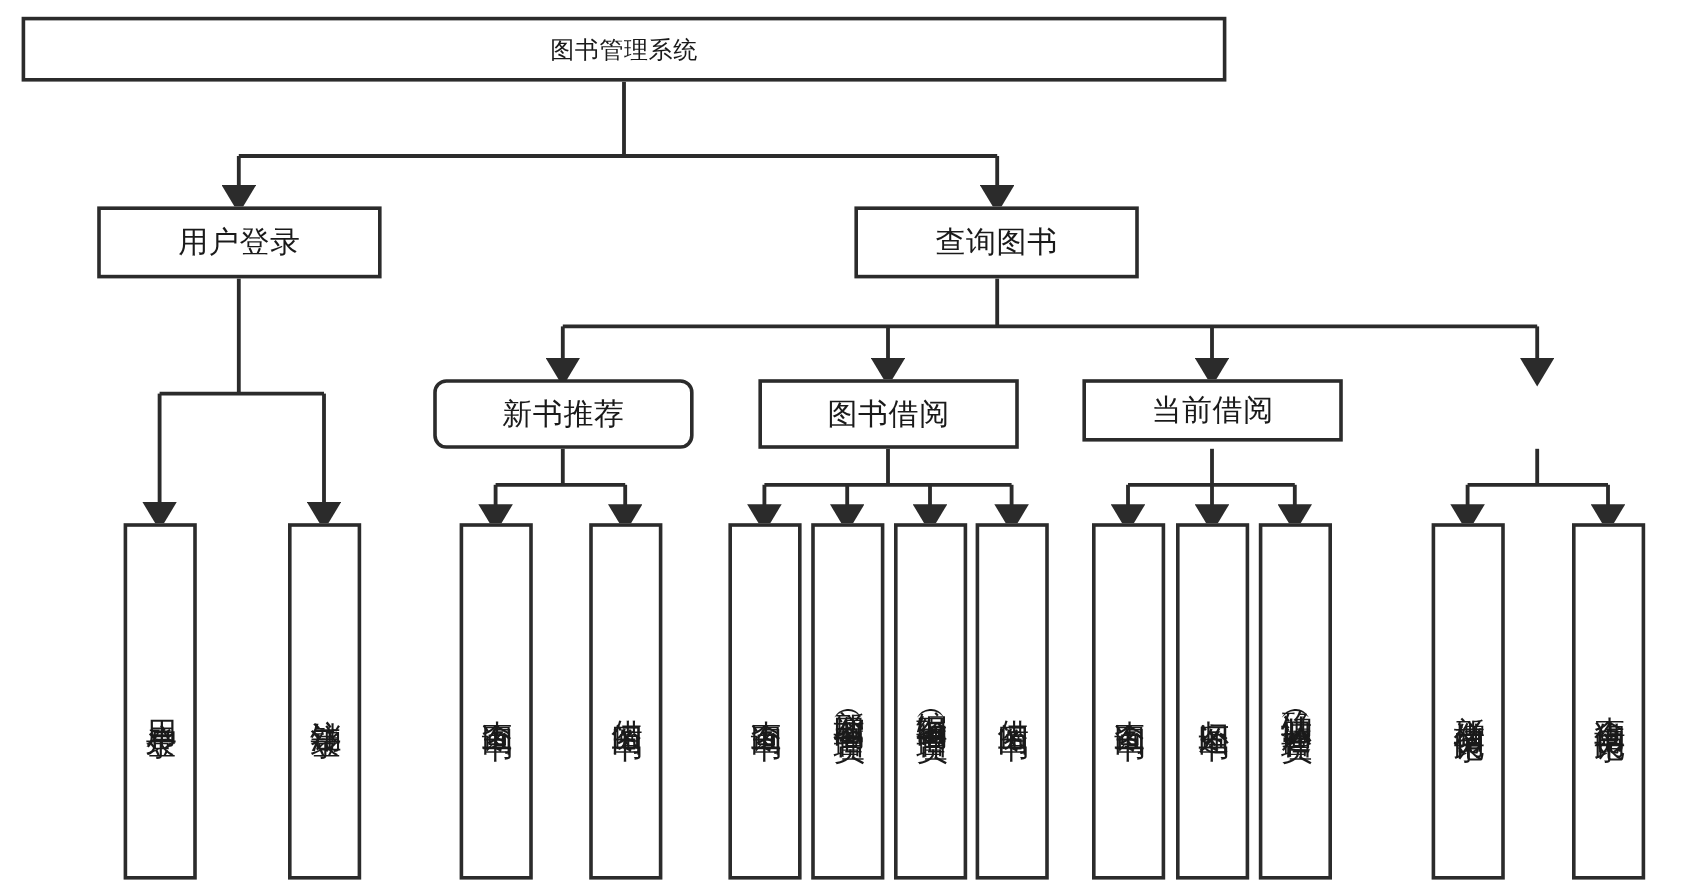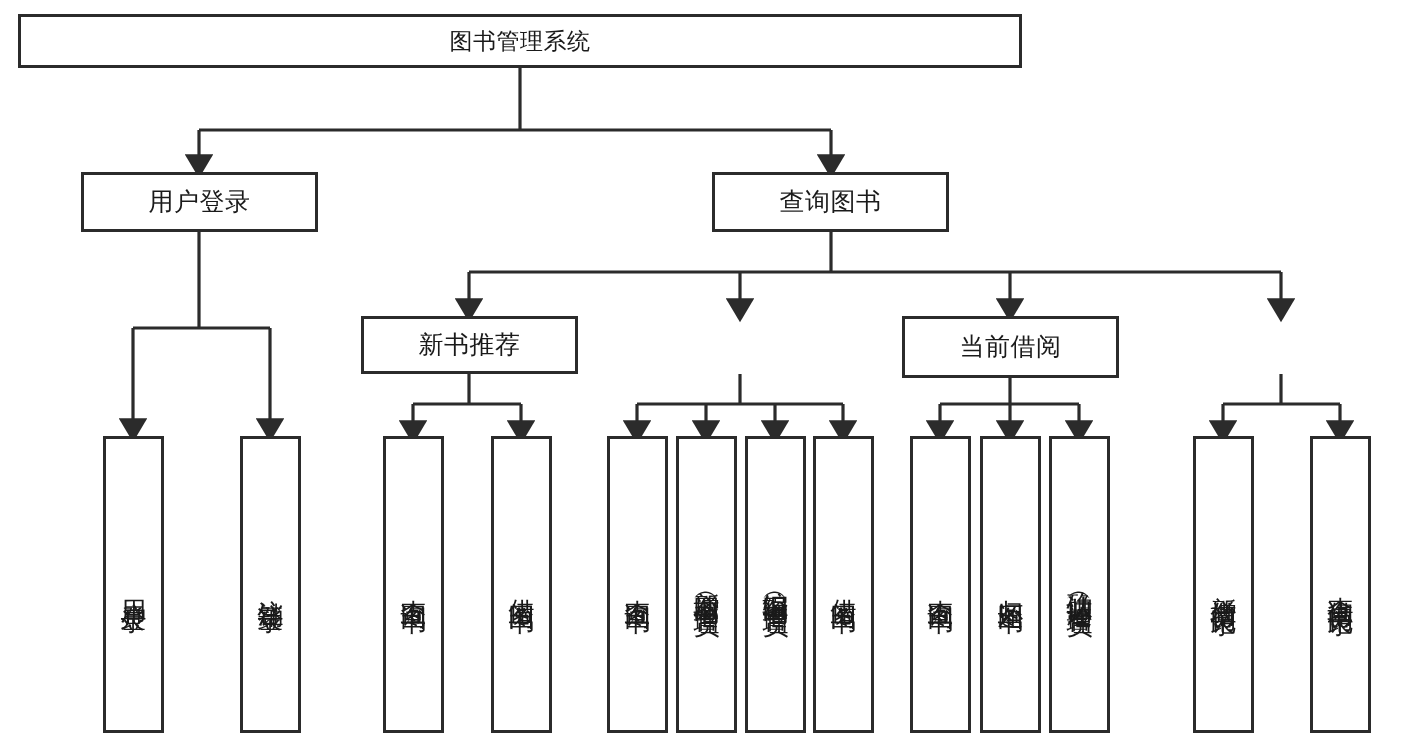--- a/index.html
+++ b/index.html
@@ -44,21 +44,21 @@
     letter-spacing: 0.5px;
     line-height: 1.05;
     color: #1a1a1a;
   }
   
   .node-horizontal .node-label {
     font-size: 25px;
     white-space: nowrap;
   }
   .node-root .node-label {
-    font-size: 23px;
+    font-size: 20px;
   }
   
   .node-vertical {
     padding: 6px 0;
     align-items: center;
     justify-content: center;
   }
   .node-vertical .node-label {
     writing-mode: vertical-rl;
     text-orientation: upright;
@@ -138,26 +138,29 @@
   </div>
 
   <div class="node-box node-horizontal" style="left:81px; top:172px; width:237px; height:60px;">
     <span class="node-label">用户登录</span>
   </div>
 
   <div class="node-box node-horizontal" style="left:712px; top:172px; width:237px; height:60px;">
     <span class="node-label">查询图书</span>
   </div>
 
-  <div class="node-box node-horizontal" style="left:361px; top:316px; width:217px; height:58px;">
+  <div class="node-box node-horizontal" style="left:361px; top:316px; width:217px; height:58px;border-radius:11px;">
     <span class="node-label">新书推荐</span>
   </div>
 
-
-  <div class="node-box node-horizontal" style="left:902px; top:316px; width:217px; height:62px;">
+  <div class="node-box node-horizontal" style="left:632px; top:316px; width:217px; height:58px;">
+    <span class="node-label">图书借阅</span>
+  </div>
+
+  <div class="node-box node-horizontal" style="left:902px; top:316px; width:217px; height:52px;">
     <span class="node-label">当前借阅</span>
   </div>
 
 
   <div class="node-box node-vertical" style="left:103px; top:436px; width:61px; height:297px;">
     <span class="node-label">用户登录</span>
   </div>
 
   <div class="node-box node-vertical" style="left:240px; top:436px; width:61px; height:297px;">
     <span class="node-label">注销登录</span>

